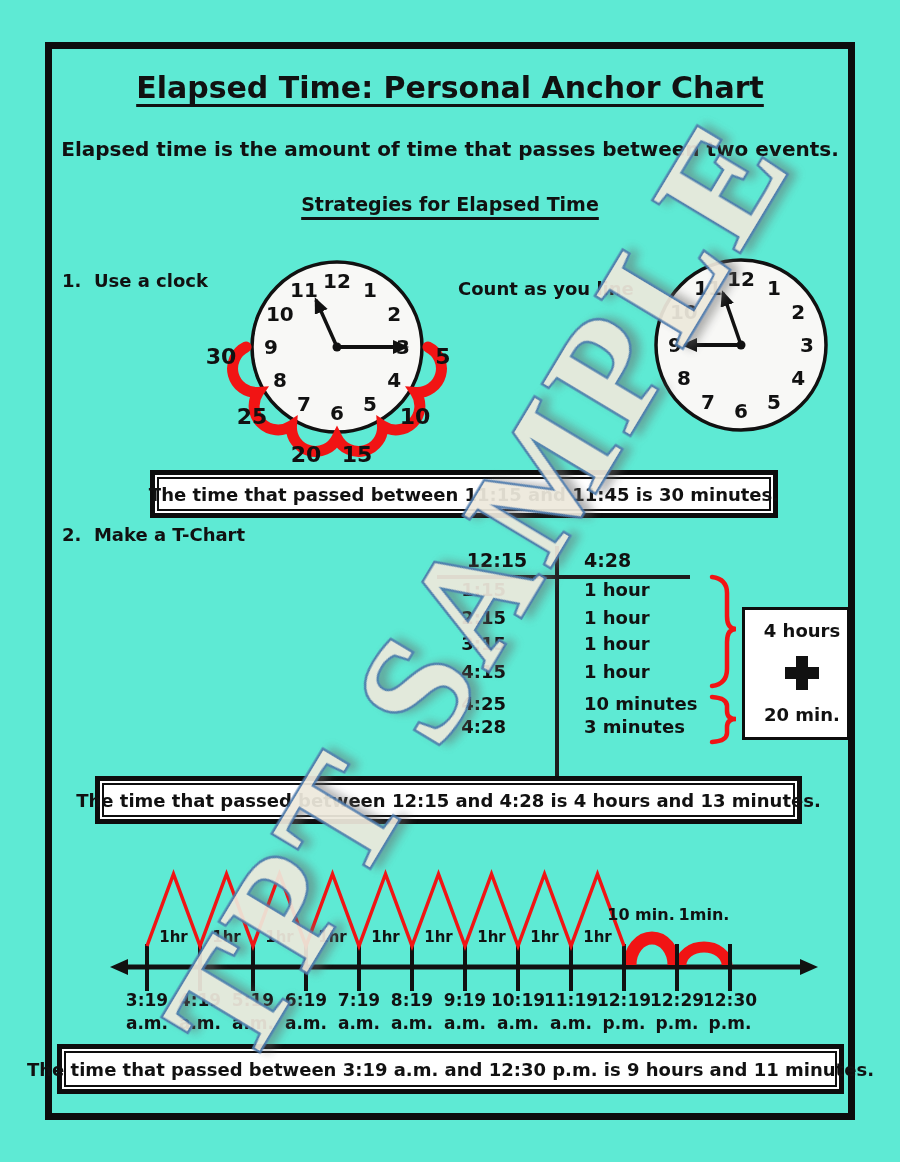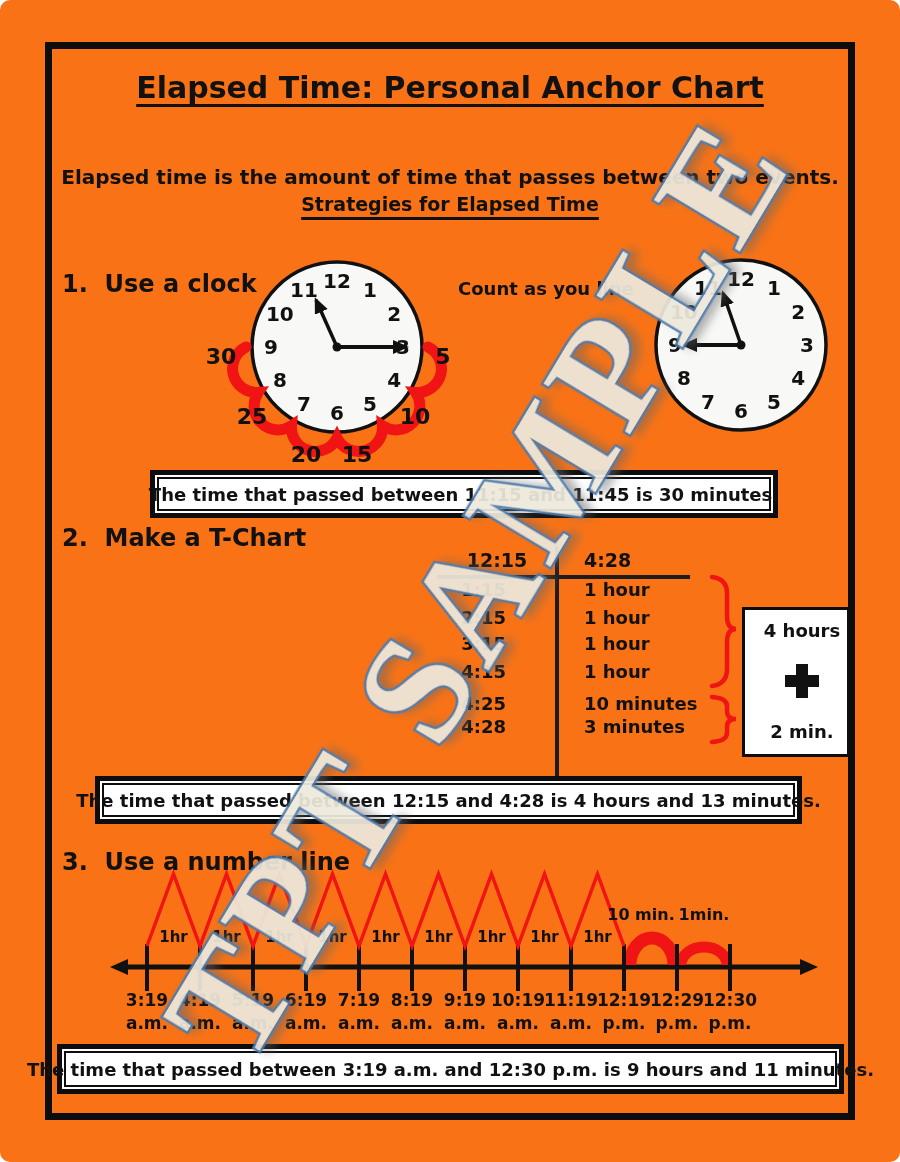--- a/index.html
+++ b/index.html
@@ -1,43 +1,43 @@
 <!DOCTYPE html>
 <html style="--accent: #f11414; --wm-fill: #ede9dc; --wm-stroke: #4f7cac;"><head>
 <meta charset="utf-8">
 <style>
   html,body{margin:0;padding:0;background:#fff;}
-  .canvas{position:relative;width:900px;height:1162px;background:#f97316;overflow:hidden;
-          font-family:"DejaVu Sans",sans-serif;color:#111;border-radius:10px;}
+  .canvas{position:relative;width:900px;height:1162px;background:#5eead4;overflow:hidden;
+          font-family:"DejaVu Sans",sans-serif;color:#111;}
   .frame{position:absolute;left:45px;top:42px;width:810px;height:1078px;
          border:7px solid #0d0d0d;box-sizing:border-box;}
   .title{position:absolute;left:0;right:0;top:70px;text-align:center;
          font-size:30px;font-weight:bold;}
   .title span, .section-heading span{text-decoration:underline;
          text-decoration-thickness:3px;text-underline-offset:6px;}
   .subtitle{position:absolute;left:0;right:0;top:137px;text-align:center;
-         font-size:20px;font-weight:bold;margin-top:28px;}
+         font-size:20px;font-weight:bold;}
   .section-heading{position:absolute;left:0;right:0;top:193px;text-align:center;
          font-size:19px;font-weight:bold;}
-  .item{position:absolute;font-size:24px;font-weight:bold;white-space:pre;}
+  .item{position:absolute;font-size:18px;font-weight:bold;white-space:pre;}
   #item1{left:62px;top:270px;}
   #count-label{left:458px;top:278px;font-size:18px;font-weight:bold;position:absolute;white-space:pre;}
   #item2{left:62px;top:524px;}
   #item3{left:62px;top:848px;}
   svg{position:absolute;left:0;top:0;}
   .caption-box{position:absolute;border:5px solid #0d0d0d;background:#fff;
          box-sizing:border-box;padding:2px;}
   .caption-inner{border:2px solid #0d0d0d;height:100%;box-sizing:border-box;
          display:flex;align-items:center;justify-content:center;
          font-size:18px;font-weight:bold;white-space:nowrap;padding:0 4px;}
   #box1{left:150px;top:470px;width:628px;height:48px;}
   #box2{left:95px;top:776px;width:707px;height:48px;}
   #box3{left:57px;top:1044px;width:787px;height:50px;}
   #box3 .caption-inner{font-size:18px;}
-  .plus-box{position:absolute;left:742px;top:607px;width:108px;height:150px;
+  .plus-box{position:absolute;left:742px;top:607px;width:108px;height:133px;
          border:3px solid #0d0d0d;background:#fff;box-sizing:border-box;
          display:flex;flex-direction:column;align-items:center;justify-content:space-between;
          padding:10px 0 12px 12px;font-size:18px;font-weight:bold;}
   .plus-icon{position:relative;width:34px;height:34px;}
   .plus-icon::before{content:"";position:absolute;left:0;top:11px;width:34px;height:12px;background:#111;}
   .plus-icon::after{content:"";position:absolute;left:11px;top:0;width:12px;height:34px;background:#111;}
   .watermark{pointer-events:none;}
   .watermark text{fill:var(--wm-fill,#ede9dc);stroke:var(--wm-stroke,#4f7cac);
          stroke-width:5px;paint-order:stroke;font-weight:bold;
          font-family:"Liberation Serif","DejaVu Serif",serif;opacity:.93;}
@@ -49,21 +49,20 @@
 
   <div class="frame"></div>
 
   <div class="title"><span>Elapsed Time: Personal Anchor Chart</span></div>
   <div class="subtitle">Elapsed time is the amount of time that passes between two events.</div>
   <div class="section-heading"><span>Strategies for Elapsed Time</span></div>
 
   <div class="item" id="item1">1.  Use a clock</div>
   <div id="count-label">Count as you line</div>
   <div class="item" id="item2">2.  Make a T-Chart</div>
-  <div class="item" id="item3">3.  Use a number line</div>
 
   <svg id="diagram" width="900" height="1162" viewBox="0 0 900 1162">
     <defs>
       <marker id="arr" orient="auto" markerUnits="userSpaceOnUse" markerWidth="18" markerHeight="16" refX="13" refY="7">
         <path d="M0,0 L16,7 L0,14 z" fill="#111"></path>
       </marker>
     </defs>
 
     <g>
       <circle cx="337" cy="347" r="85" fill="#f8f8f6" stroke="#111" stroke-width="3.5"></circle>
@@ -197,21 +196,21 @@
   <div class="caption-box" id="box2">
     <div class="caption-inner">The time that passed between 12:15 and 4:28 is 4 hours and 13 minutes.</div>
   </div>
   <div class="caption-box" id="box3">
     <div class="caption-inner">The time that passed between 3:19 a.m. and 12:30 p.m. is 9 hours and 11 minutes.</div>
   </div>
 
   <div class="plus-box">
     <span>4 hours</span>
     <span class="plus-icon"></span>
-    <span>2 min.</span>
+    <span>20 min.</span>
   </div>
 
   <svg class="watermark" width="900" height="1162" viewBox="0 0 900 1162">
     <defs>
       <filter id="wshadow" x="-30%" y="-30%" width="160%" height="160%">
         <feDropShadow dx="5" dy="7" stdDeviation="5" flood-color="#666" flood-opacity="0.55"></feDropShadow>
       </filter>
     </defs>
     <text transform="translate(478,588) rotate(-59)" text-anchor="middle" dominant-baseline="central" font-size="152" letter-spacing="10" filter="url(#wshadow)">TPT SAMPLE</text>
   </svg>

